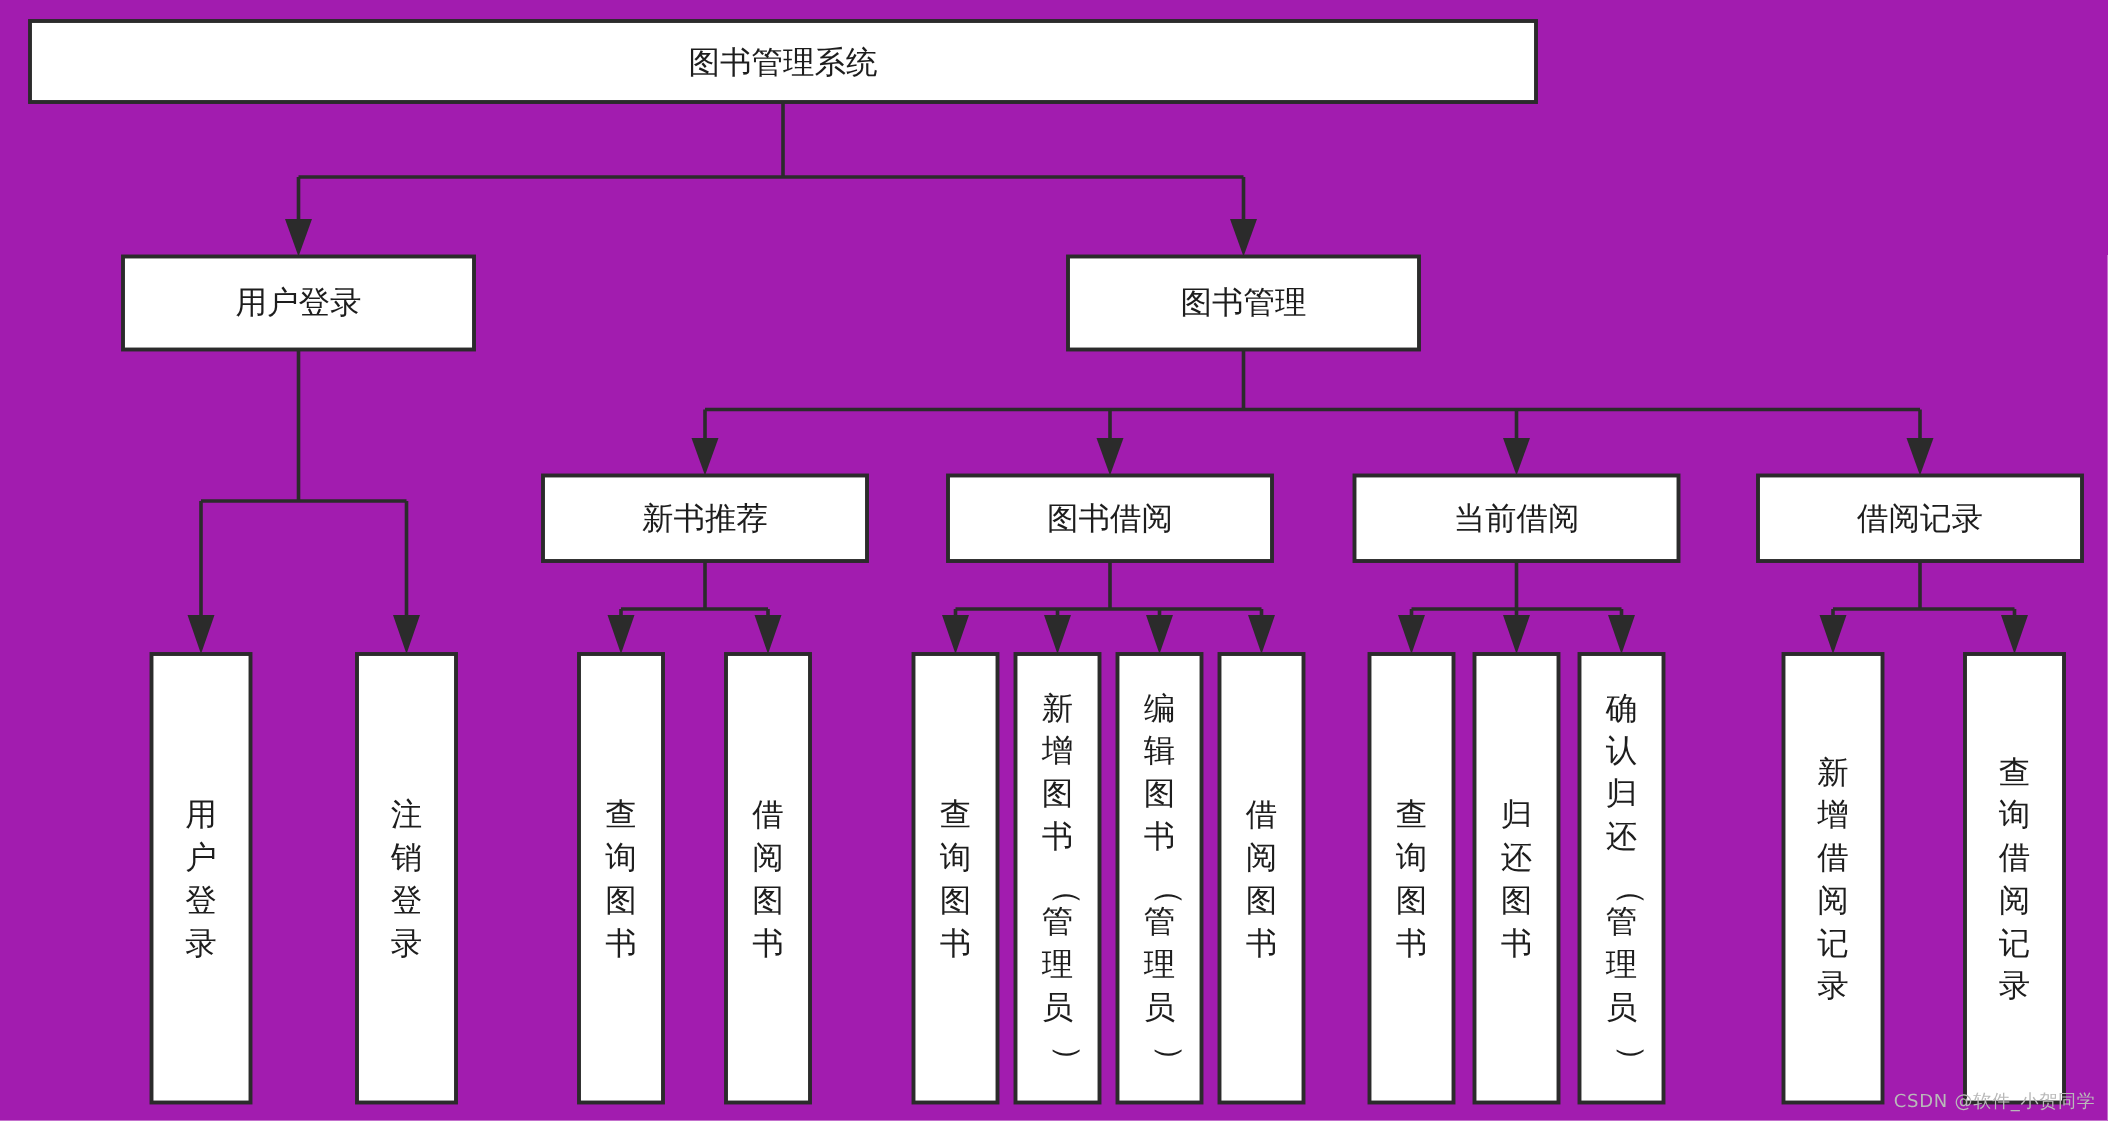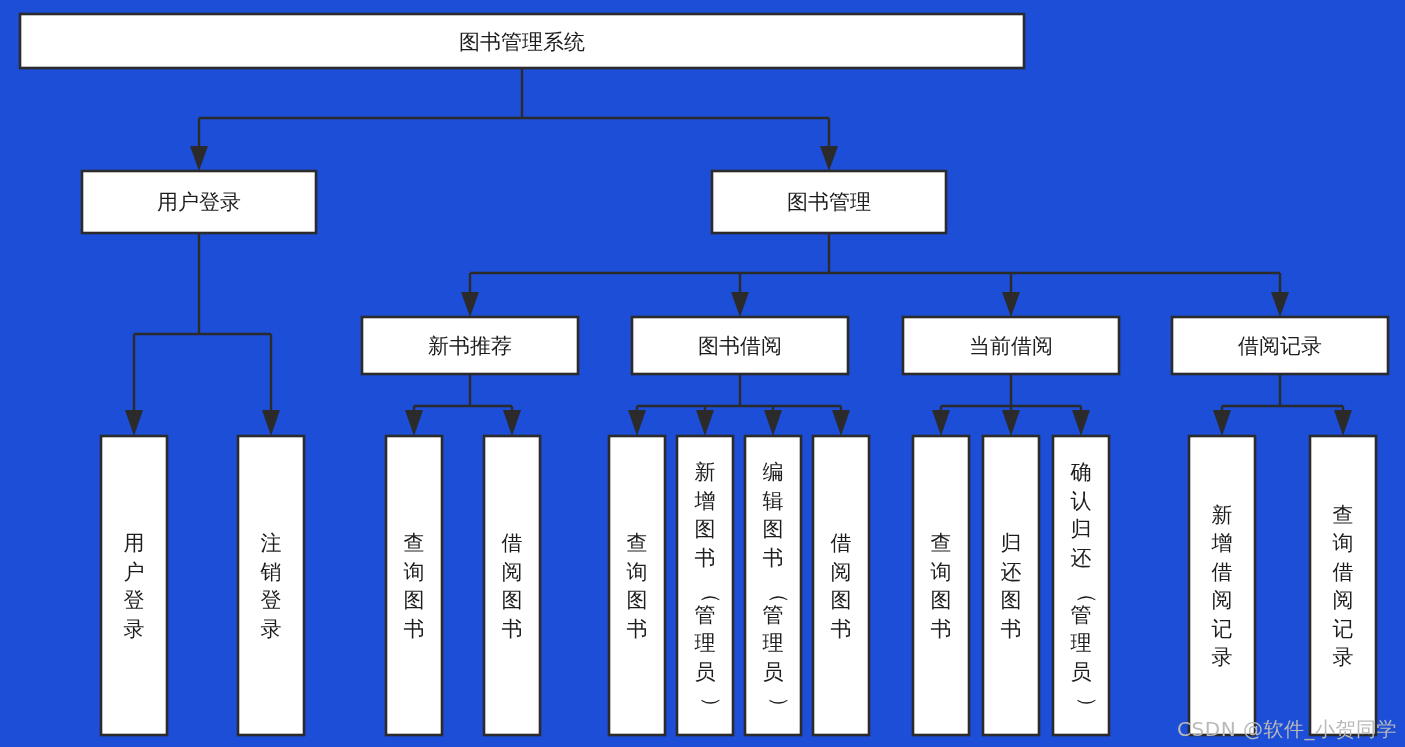--- a/index.html
+++ b/index.html
@@ -11,21 +11,21 @@
   body {
     width: 1405px;
     height: 747px;
     font-family: "DejaVu Sans", "Liberation Sans", sans-serif;
     overflow: hidden;
   }
   #diagram-root {
     position: relative;
     width: 1405px;
     height: 747px;
-    background: #1d4ed8;
+    background: #a21caf;
   }
   svg#flow-svg {
     display: block;
     width: 1405px;
     height: 747px;
   }
   .node-rect {
     fill: #ffffff;
     stroke: #2b2b2b;
     stroke-width: 2.6;
@@ -50,21 +50,21 @@
   }
   .arrow-head {
     fill: #2b2b2b;
     stroke: none;
   }
   .watermark-text {
     position: absolute;
     right: 8px;
     bottom: 4px;
     font-family: "DejaVu Sans", "Liberation Sans", sans-serif;
-    font-size: 20px;
+    font-size: 12px;
     color: #b9b9b9;
     letter-spacing: 0.5px;
     white-space: nowrap;
     pointer-events: none;
   }
 </style>
 </head>
 <body>
 
 <div id="diagram-root">

